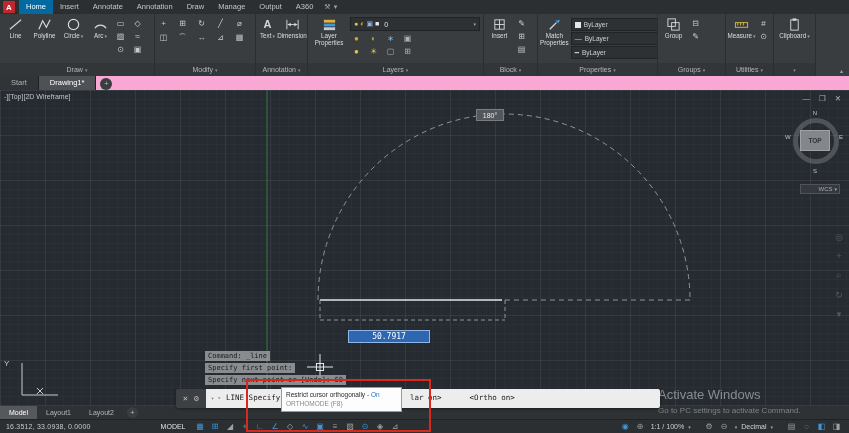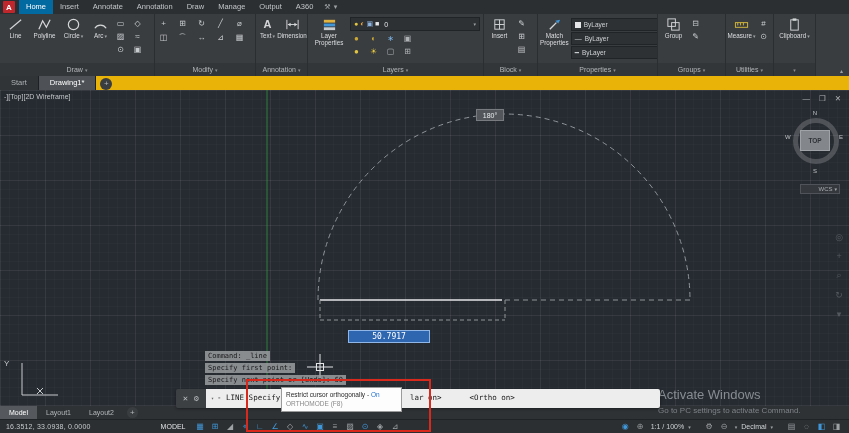--- a/index.html
+++ b/index.html
@@ -35,21 +35,21 @@
   .ldrop .val{margin-left:2px;}
   .ldrop .cd{margin-left:auto;font-size:5px;color:#9ea1a4;}
   .lgrid{display:grid;grid-template-columns:repeat(4,14px);gap:2px 3px;font-size:8px;}
   .psel{width:88px;height:11px;background:#2e3134;border:1px solid #212426;display:flex;align-items:center;
         gap:3px;padding:0 3px;font-size:6.5px;color:#d0d3d5;margin-bottom:1px;}
   .sw{width:6px;height:6px;background:#e4e6e8;flex:none;}
   .lt{font-size:7px;color:#c9cccf;}
   .fillpanel{flex:1;display:flex;align-items:flex-end;justify-content:flex-end;}
   .collapse{font-size:6px;color:#9ea1a4;padding:2px 6px;}
   
-  .ftabs{position:absolute;top:76px;left:0;right:0;height:14px;background:#eab308;display:flex;align-items:flex-end;z-index:6;}
+  .ftabs{position:absolute;top:76px;left:0;right:0;height:14px;background:#f9a8d4;display:flex;align-items:flex-end;z-index:6;}
   .ftab{padding:0 11px;height:14px;line-height:14px;font-size:7.5px;background:#313437;color:#aeb1b4;
         border-right:1px solid #1e2124;cursor:default;}
   .ftab.active{background:#4e5256;color:#ffffff;}
   .fplus{width:12px;height:12px;margin-left:4px;border-radius:50%;background:#3a3d40;color:#b4b7ba;
          font-size:8px;line-height:12px;text-align:center;}
   
   .draw{position:absolute;top:90px;left:0;width:849px;height:316px;background-color:#262b31;
     background-image:
       linear-gradient(to right, rgba(255,255,255,.055) 1px, transparent 1px),
       linear-gradient(to bottom, rgba(255,255,255,.055) 1px, transparent 1px),

